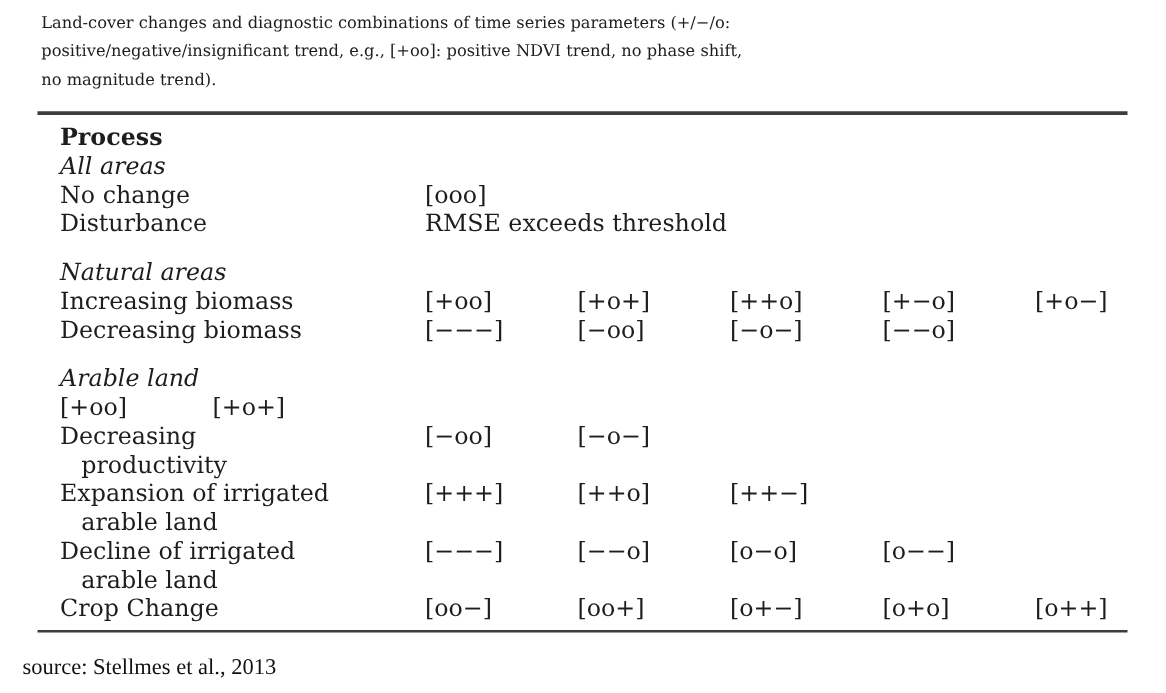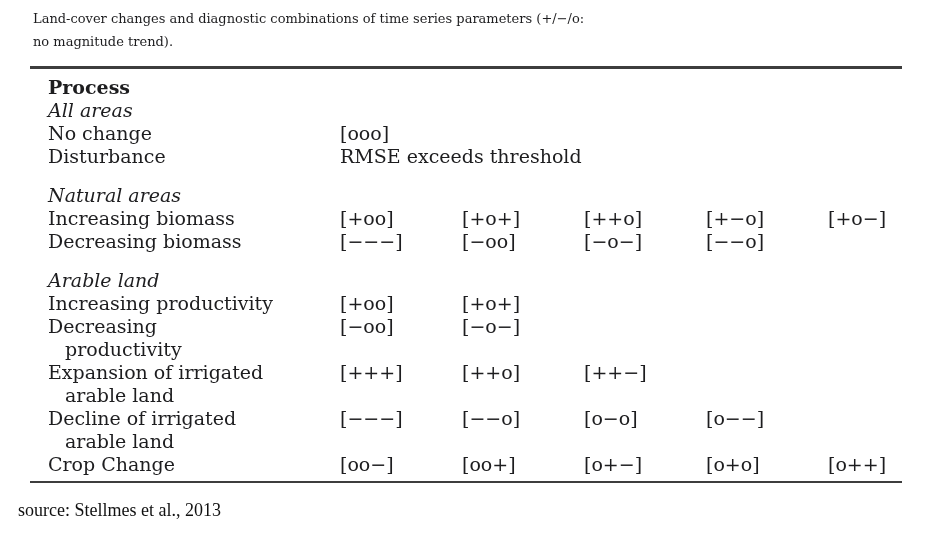--- a/index.html
+++ b/index.html
@@ -44,20 +44,21 @@
     font-family: Liberation Serif, serif;
     font-size: 18px;
     color: #111111;
   }
 </style>
 </head>
 <body>
 
 <div class="caption">
   <div class="cap-line">Land-cover changes and diagnostic combinations of time series parameters (+/−/o:</div>
+  <div class="cap-line">positive/negative/insignificant trend, e.g., [+oo]: positive NDVI trend, no phase shift,</div>
   <div class="cap-line">no magnitude trend).</div>
 </div>
 
 <div class="table-wrap">
 
   <div class="t-header">Process</div>
 
   <div class="section">
     <div class="section-title">All areas</div>
     <div class="row">
@@ -93,21 +94,20 @@
         <span class="code">[−oo]</span>
         <span class="code">[−o−]</span>
         <span class="code">[−−o]</span>
       </span>
     </div>
   </div>
 
   <div class="section">
     <div class="section-title">Arable land</div>
     <div class="row">
-      <span class="label">Increasing productivity</span>
       <span class="codes">
         <span class="code">[+oo]</span>
         <span class="code">[+o+]</span>
       </span>
     </div>
     <div class="row">
       <span class="label">
         <span>Decreasing</span>
         <span class="l2">productivity</span>
       </span>

